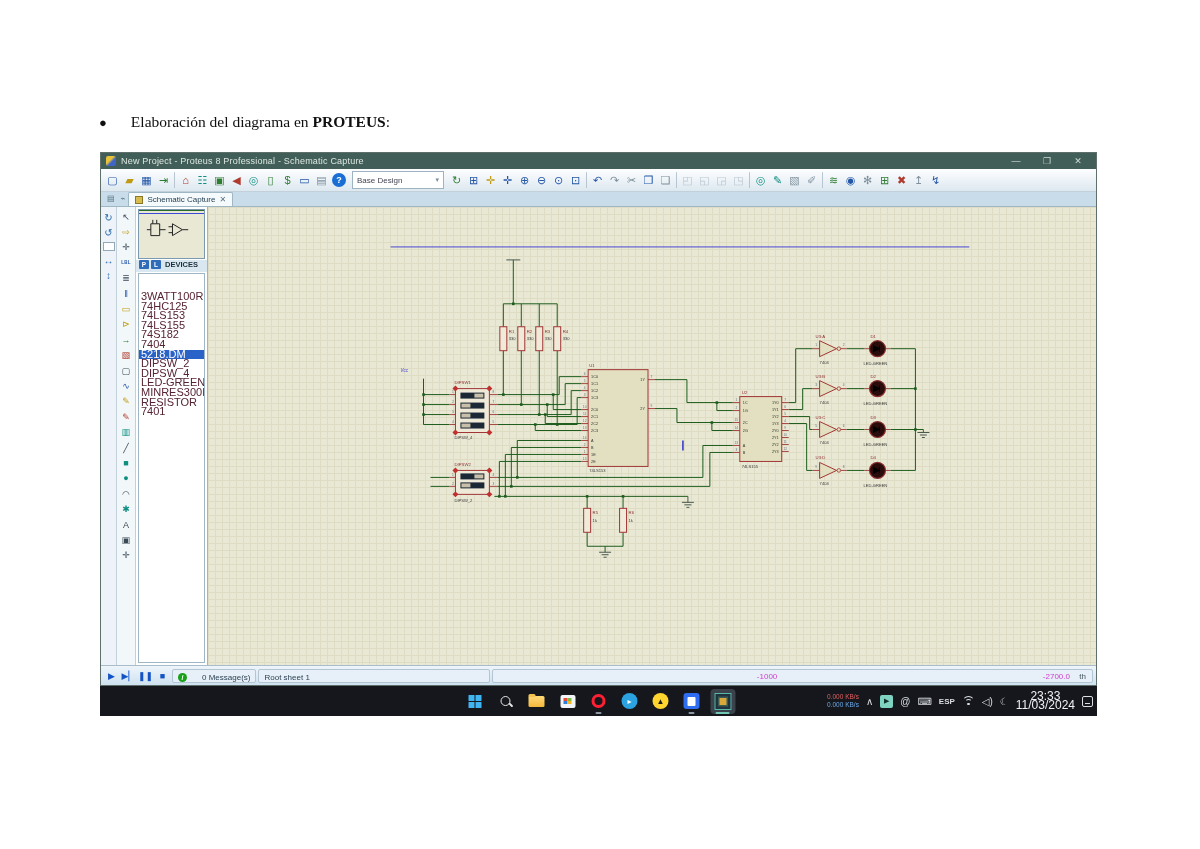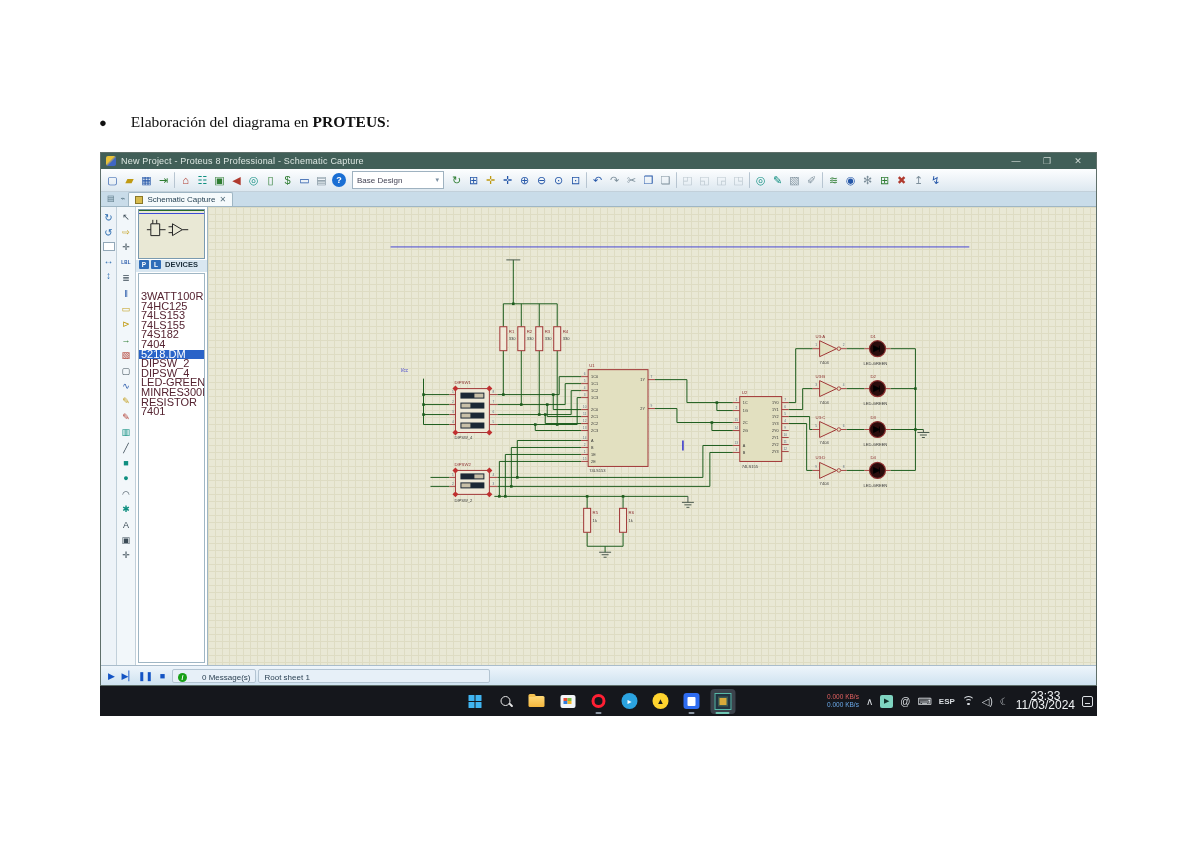--- a/index.html
+++ b/index.html
@@ -501,20 +501,25 @@
     <span class="pb">▶▏</span>
     <span class="pb">❚❚</span>
     <span class="pb">■</span>
     <span class="panel">
       <span class="ibtn">i</span>
       <span>0 Message(s)</span>
     </span>
     <span class="panel" style="width:232px">
       <span>Root sheet 1</span>
     </span>
+    <span class="panel bigpanel">
+      <span class="pink coordmid">-1000</span>
+      <span class="pink coordr">-2700.0</span>
+      <span class="units">th</span>
+    </span>
   </div>
 </div>
 
 <div class="taskbar">
   <div class="tcenter">
     <span class="tico">
         <span class="winlogo">
           <i></i>
           <i></i>
           <i></i>

